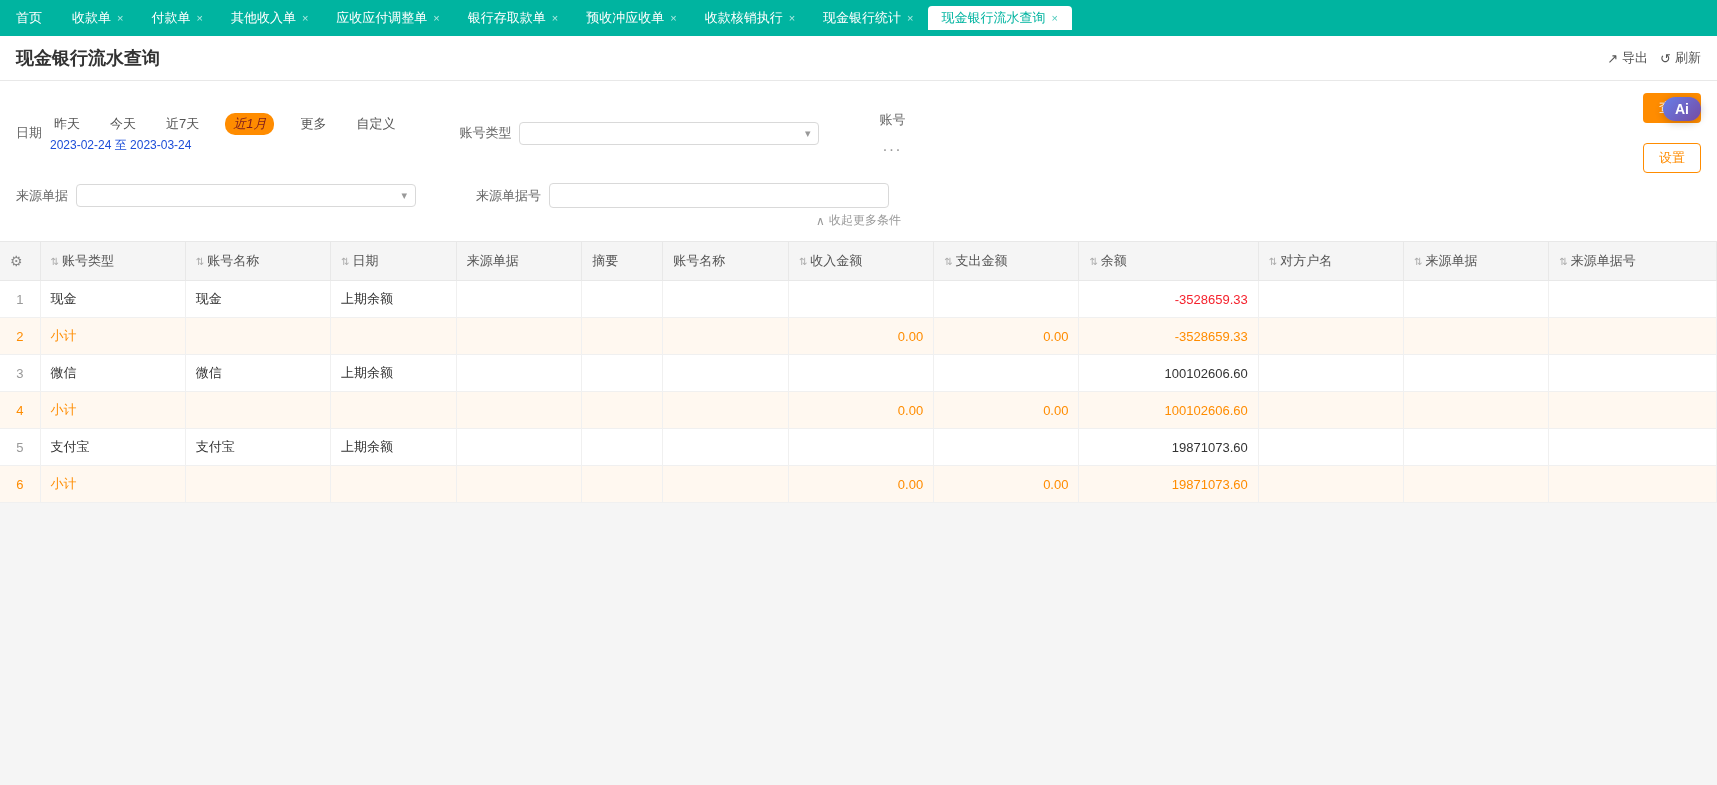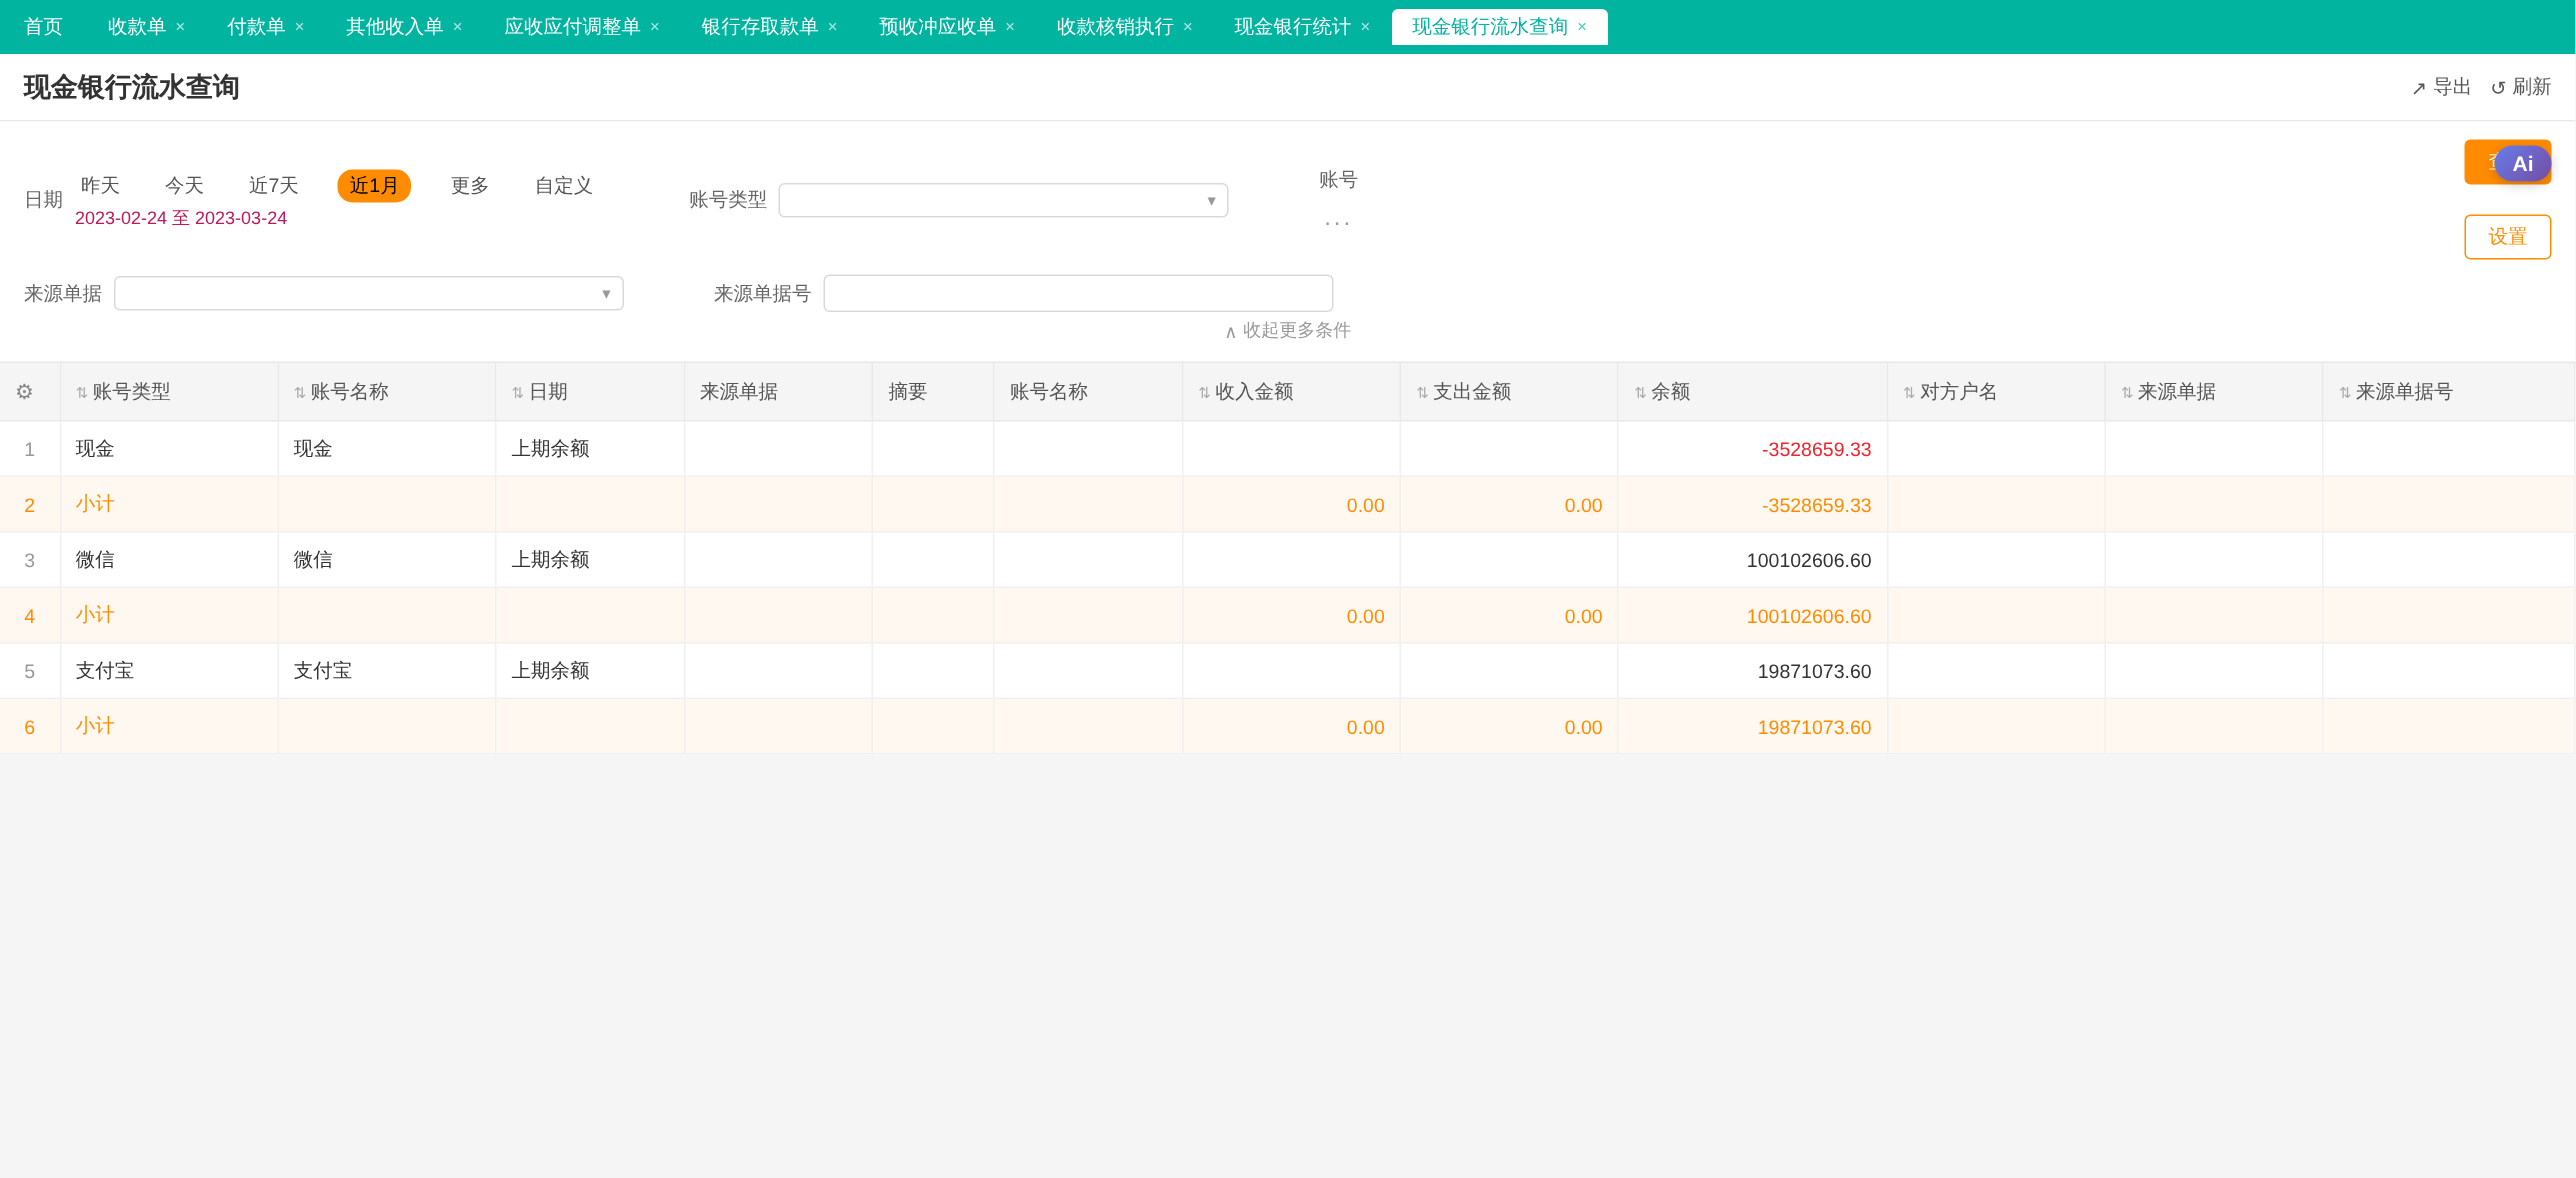--- a/index.html
+++ b/index.html
@@ -102,26 +102,27 @@
       gap: 22px;
     }
     .date-shortcut {
       color: #555;
       cursor: pointer;
       font-size: 13px;
       padding: 2px 4px;
     }
     .date-shortcut.active {
       background: #ff8c00;
-      color: #000000;
+      color: #7f1d1d;
       border-radius: 10px;
       padding: 2px 8px;
+      font-style: italic;
     }
     .date-range {
-      color: #be185d;
+      color: #1d4ed8;
       font-size: 12px;
       margin-top: 2px;
     }
     .filter-select {
       display: flex;
       align-items: center;
       border: 1px solid #d9d9d9;
       border-radius: 4px;
       padding: 4px 8px;
       min-width: 160px;

